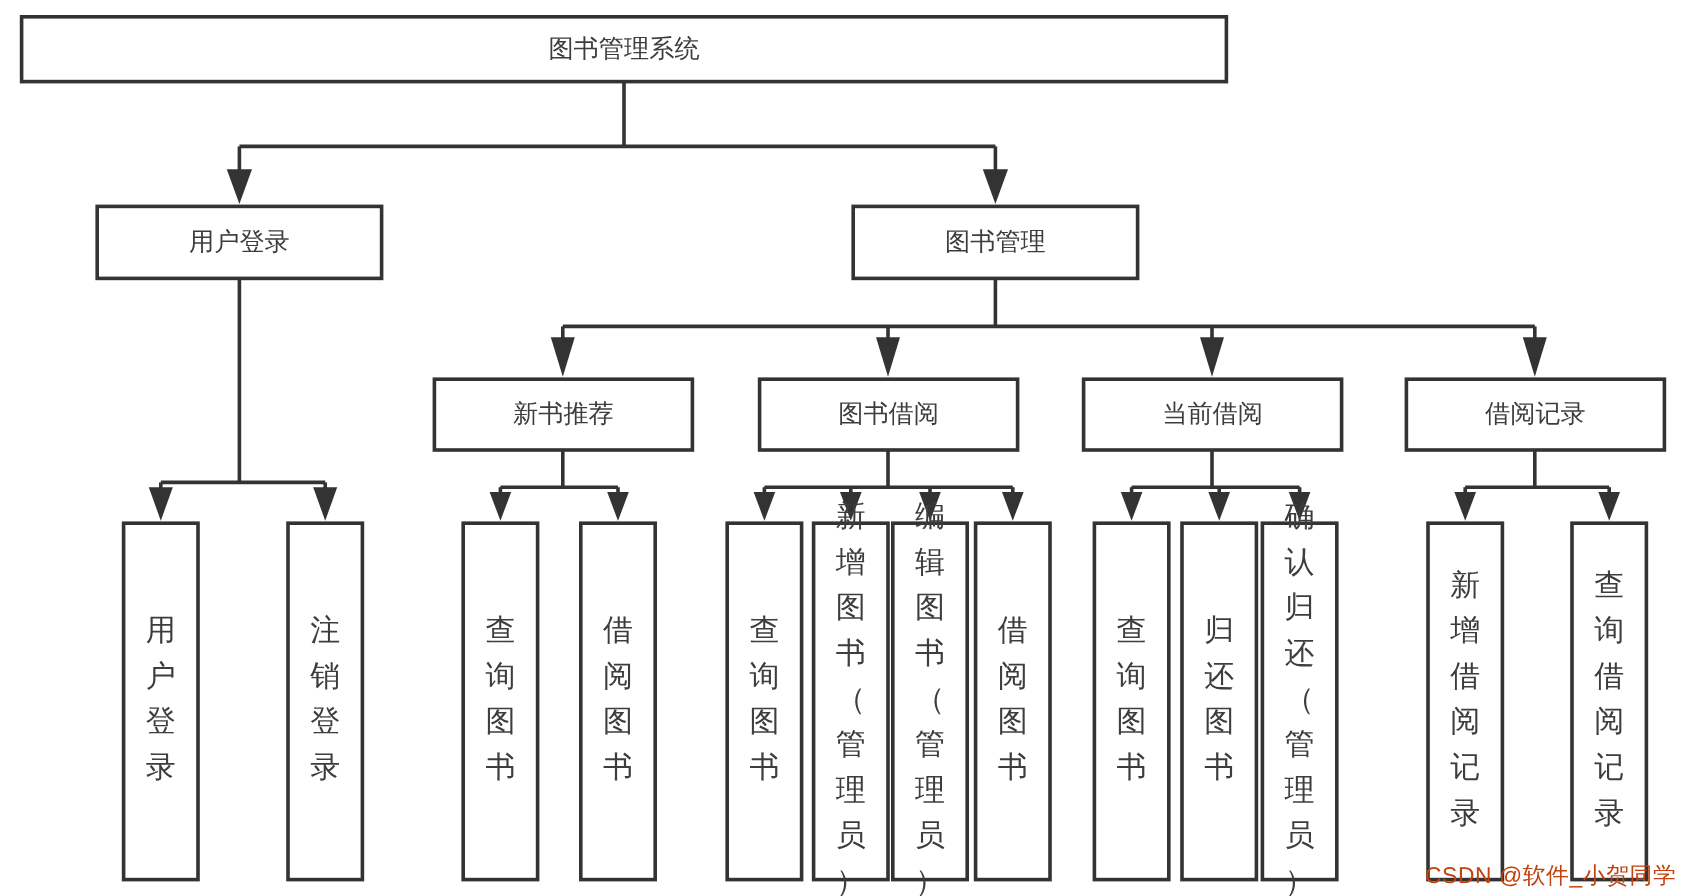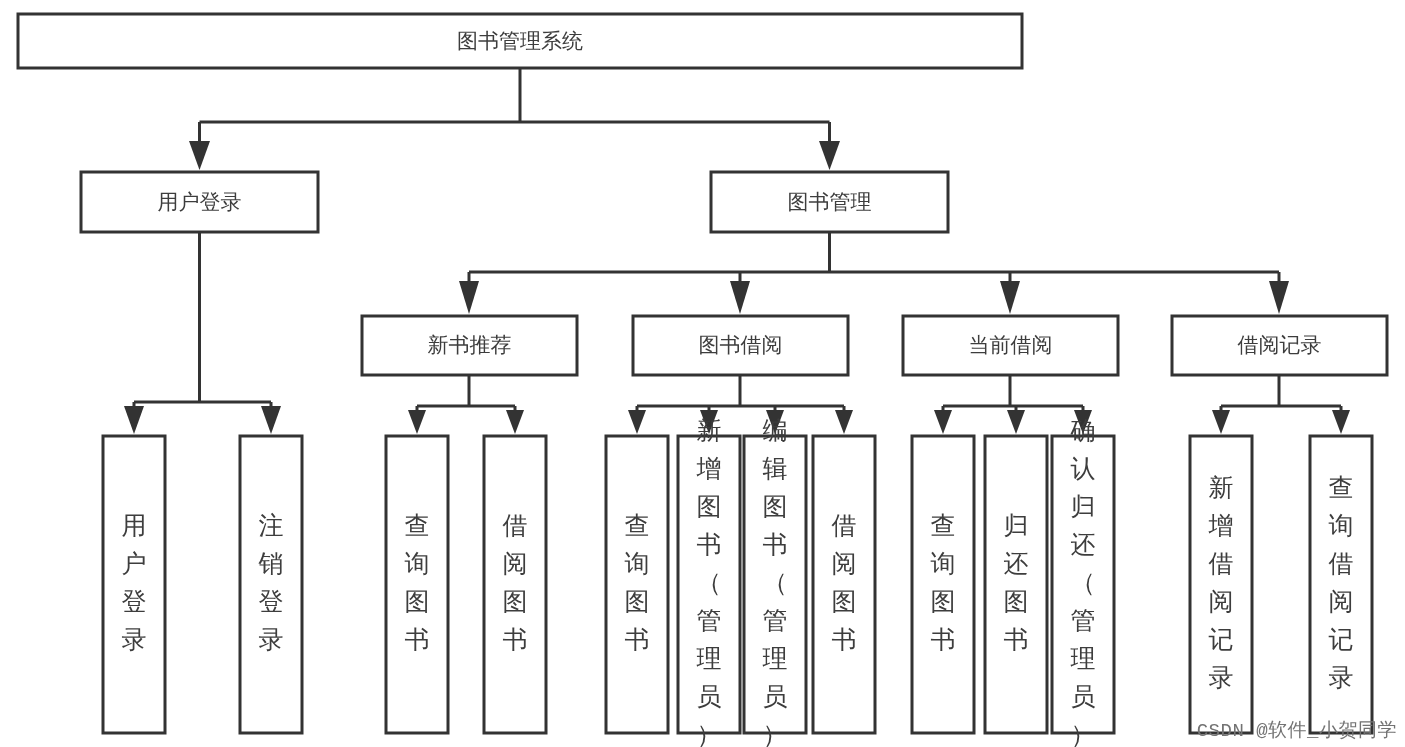--- a/index.html
+++ b/index.html
@@ -19,22 +19,22 @@
     white-space:pre;
   }
   .vert-label{
     font-family:"DejaVu Sans","Liberation Sans",sans-serif;
     fill:#3d3d3d;font-size:25px;
     text-anchor:middle;
     white-space:pre;
   }
   #watermark{
     position:absolute;right:8px;bottom:4px;
-    font-family:Liberation Mono, monospace;
-    font-size:19px;color:#737373;letter-spacing:0.5px;
+    font-family:Liberation Sans, sans-serif;
+    font-size:19px;color:#c2410c;letter-spacing:0.5px;
     user-select:none;pointer-events:none;margin-left:33px;
   }
 </style>
 </head>
 <body>
 
 <div id="diagram-root">
 
   <svg id="tree" viewBox="0 0 1405 747">
 

